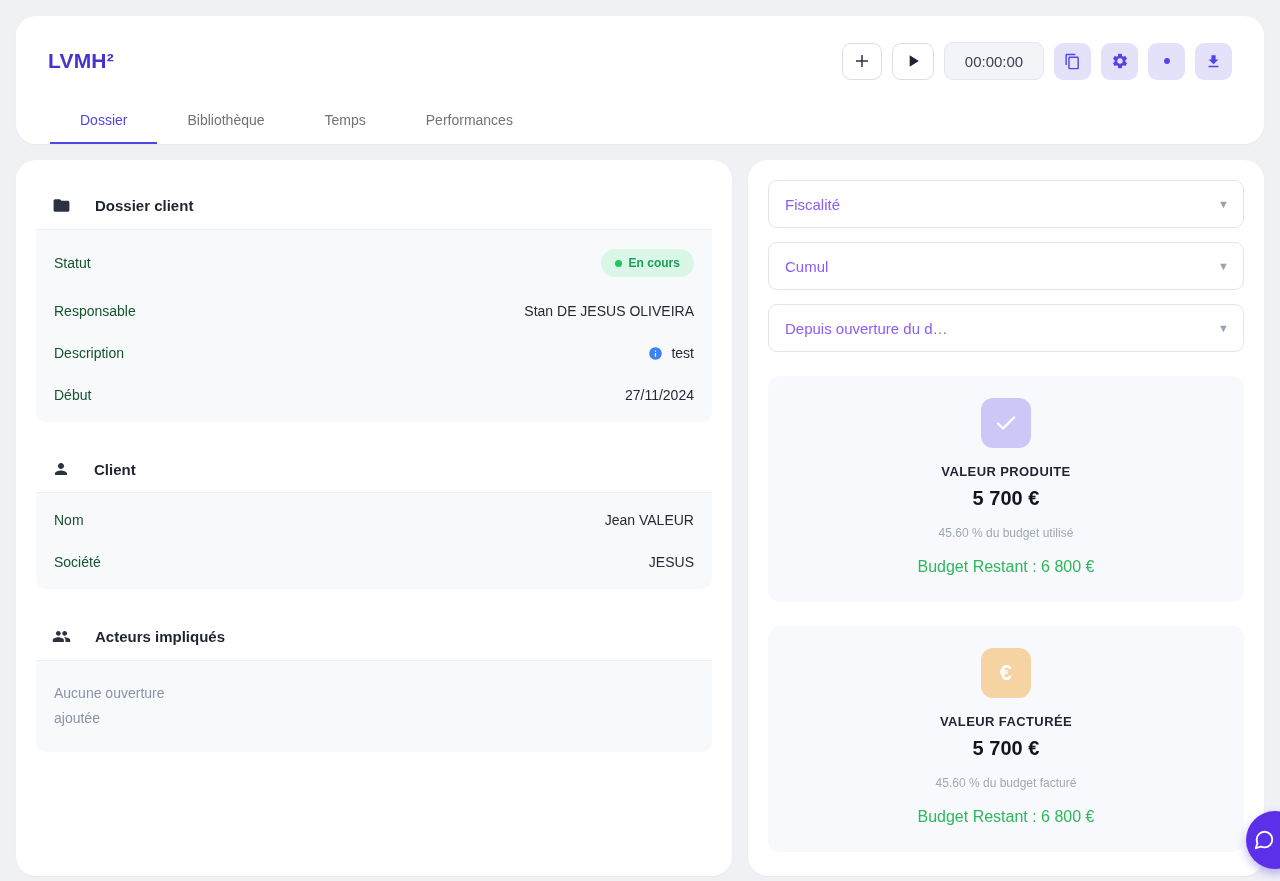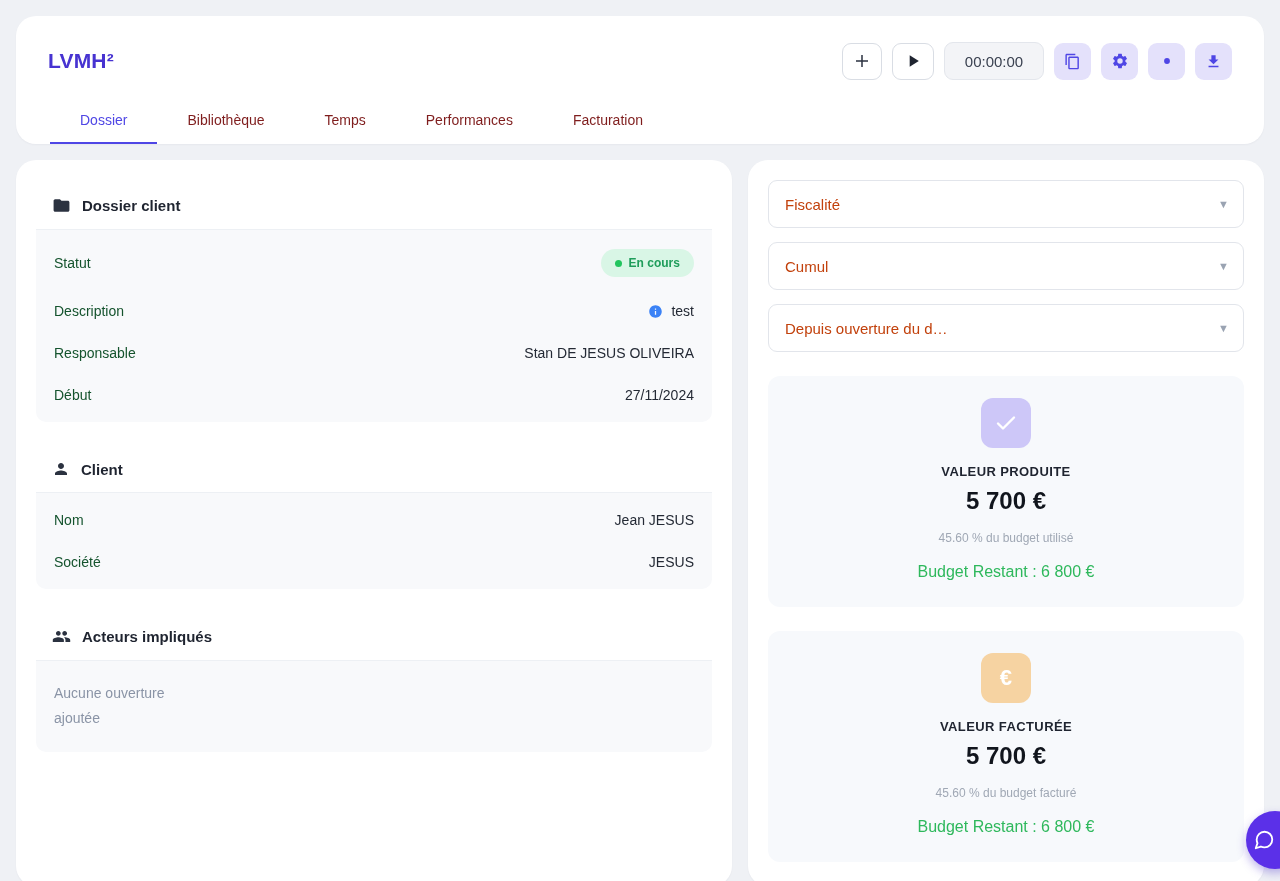--- a/index.html
+++ b/index.html
@@ -31,34 +31,34 @@
   }
   .btn-soft {
     height:37px; width:37px; background:#e4e1fb; border:none; border-radius:9px;
     display:flex; align-items:center; justify-content:center;
     color:#4f46e5; cursor:pointer;
   }
   .btn-soft svg, .btn-plain svg { display:block; }
 
   .tabs { display:flex; margin-top:20px; padding:0 34px; }
   .tab {
-    padding:12px 30px 14px; font-size:14px; color:#7f1d1d; cursor:pointer;
+    padding:12px 30px 14px; font-size:14px; color:#737373; cursor:pointer;
     border-bottom:2px solid transparent; white-space:nowrap;
   }
   .tab.active { color:#4f46e5; border-bottom-color:#4f46e5; font-weight:500; }
 
   
   .main { display:flex; gap:16px; margin:16px; align-items:stretch; }
   .left-card { flex:1.42; padding:20px 20px 24px; }
   .right-card { flex:1; padding:20px 20px 24px; }
 
   
   .section { margin-bottom:22px; border-radius:10px; overflow:hidden; }
   .section-header {
-    display:flex; align-items:center; gap:11px;
+    display:flex; align-items:center; gap:24px;
     padding:16px 16px 14px; border-bottom:1px solid #edf0f4; background:#fff;
   }
   .section-header .sec-icon { color:#2b3240; display:flex; }
   .section-title { font-size:15px; font-weight:700; color:#1f2430; }
   .section-body { background:#f8f9fb; padding:6px 18px; }
   .info-row { display:flex; align-items:center; justify-content:space-between; padding:13px 0; }
   .row-label { font-size:14px; color:#14532d; }
   .row-value { font-size:14px; color:#242a35; font-weight:500; display:flex; align-items:center; gap:8px; }
   .badge {
     display:inline-flex; align-items:center; gap:7px;
@@ -67,35 +67,35 @@
   }
   .badge-dot { width:7px; height:7px; border-radius:50%; background:#22c55e; }
   .empty-text { font-size:14px; color:#8a94a6; line-height:1.75; max-width:135px; padding:14px 0 16px; }
 
   
   .select {
     border:1px solid #e2e5eb; border-radius:9px; height:48px;
     display:flex; align-items:center; justify-content:space-between;
     padding:0 14px 0 16px; margin-bottom:14px; cursor:pointer; background:#fff;
   }
-  .select-text { font-size:15px; color:#c2410c; }
+  .select-text { font-size:15px; color:#8b5cf6; }
   .caret { color:#9aa3b2; font-size:11px; }
 
   .stat-card {
     background:#f7f9fc; border-radius:12px; padding:22px 20px 26px;
     text-align:center; margin-top:24px;
   }
   .stat-icon {
     width:50px; height:50px; border-radius:12px; margin:0 auto 16px;
     display:flex; align-items:center; justify-content:center; color:#fff;
   }
   .stat-icon.purple { background:#cdc7f8; }
   .stat-icon.orange { background:#f6d3a2; font-size:22px; font-weight:700; }
   .stat-title { font-size:13px; font-weight:600; color:#1f2430; letter-spacing:.4px; }
-  .stat-amount { font-size:24px; font-weight:700; color:#11151d; margin-top:8px; }
+  .stat-amount { font-size:20px; font-weight:700; color:#11151d; margin-top:8px; }
   .stat-sub { font-size:12px; color:#a0a8b5; margin-top:16px; }
   .stat-budget { font-size:16px; color:#2eb85c; margin-top:18px; }
 
   
   .chat-fab {
     position:fixed; right:-24px; bottom:12px; width:58px; height:58px;
     border-radius:50%; background:#5b30e8; border:none; cursor:pointer;
     display:flex; align-items:center; justify-content:center; color:#fff;
     box-shadow:0 4px 10px rgba(70,40,200,.35);
   }
@@ -151,21 +151,20 @@
         </span>
       </button>
     </div>
   </div>
 
   <div class="tabs">
     <div class="tab active">Dossier</div>
     <div class="tab">Bibliothèque</div>
     <div class="tab">Temps</div>
     <div class="tab">Performances</div>
-    <div class="tab">Facturation</div>
   </div>
 </div>
 
 <div class="main">
 
   <div class="card left-card">
 
     <div class="section">
       <div class="section-header">
         <span class="sec-icon">
@@ -175,56 +174,56 @@
         </span>
         <span class="section-title">Dossier client</span>
       </div>
       <div class="section-body">
         <div class="info-row">
           <span class="row-label">Statut</span>
           <span class="badge">
             <span class="badge-dot"></span>
             <span>En cours</span>
           </span>
+        </div>
+        <div class="info-row">
+          <span class="row-label">Responsable</span>
+          <span class="row-value">Stan DE JESUS OLIVEIRA</span>
         </div>
         <div class="info-row">
           <span class="row-label">Description</span>
           <span class="row-value">
             <span style="display:flex;">
               <svg width="15" height="15" viewBox="0 0 24 24" fill="#3b82f6">
                   <path d="M12 2C6.48 2 2 6.48 2 12s4.48 10 10 10 10-4.48 10-10S17.52 2 12 2zm1 15h-2v-6h2v6zm0-8h-2V7h2v2z"></path>
                 </svg>
             </span>
             <span>test</span>
           </span>
         </div>
         <div class="info-row">
-          <span class="row-label">Responsable</span>
-          <span class="row-value">Stan DE JESUS OLIVEIRA</span>
-        </div>
-        <div class="info-row">
           <span class="row-label">Début</span>
           <span class="row-value">27/11/2024</span>
         </div>
       </div>
     </div>
 
     <div class="section">
       <div class="section-header">
         <span class="sec-icon">
           <svg width="18" height="18" viewBox="0 0 24 24" fill="#2b3240">
               <path d="M12 12c2.21 0 4-1.79 4-4s-1.79-4-4-4-4 1.79-4 4 1.79 4 4 4zm0 2c-2.67 0-8 1.34-8 4v2h16v-2c0-2.66-5.33-4-8-4z"></path>
             </svg>
         </span>
         <span class="section-title">Client</span>
       </div>
       <div class="section-body">
         <div class="info-row">
           <span class="row-label">Nom</span>
-          <span class="row-value">Jean JESUS</span>
+          <span class="row-value">Jean VALEUR</span>
         </div>
         <div class="info-row">
           <span class="row-label">Société</span>
           <span class="row-value">JESUS</span>
         </div>
       </div>
     </div>
 
     <div class="section" style="margin-bottom:0;">
       <div class="section-header">

